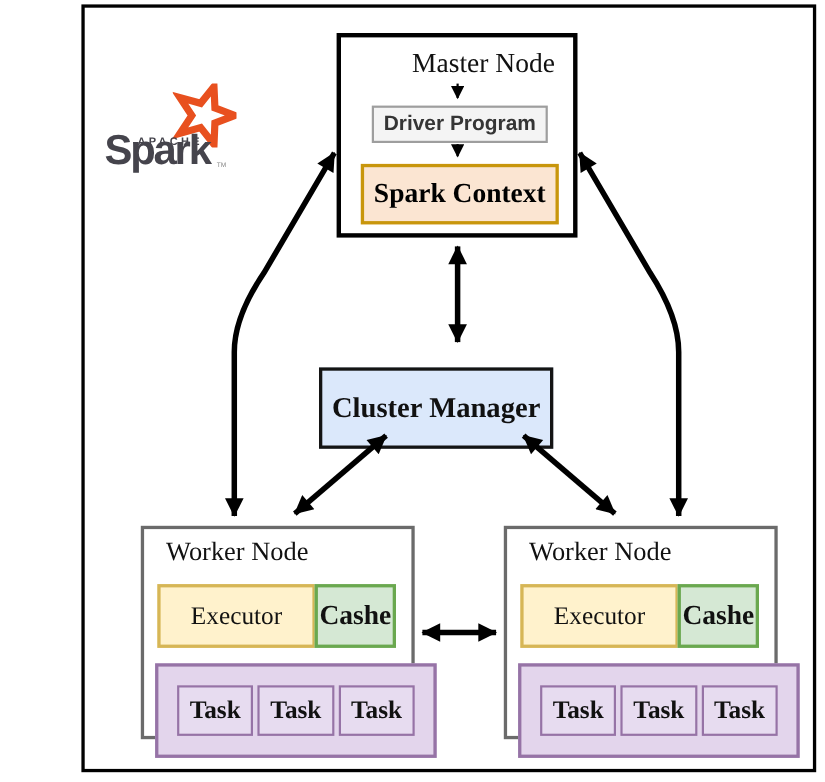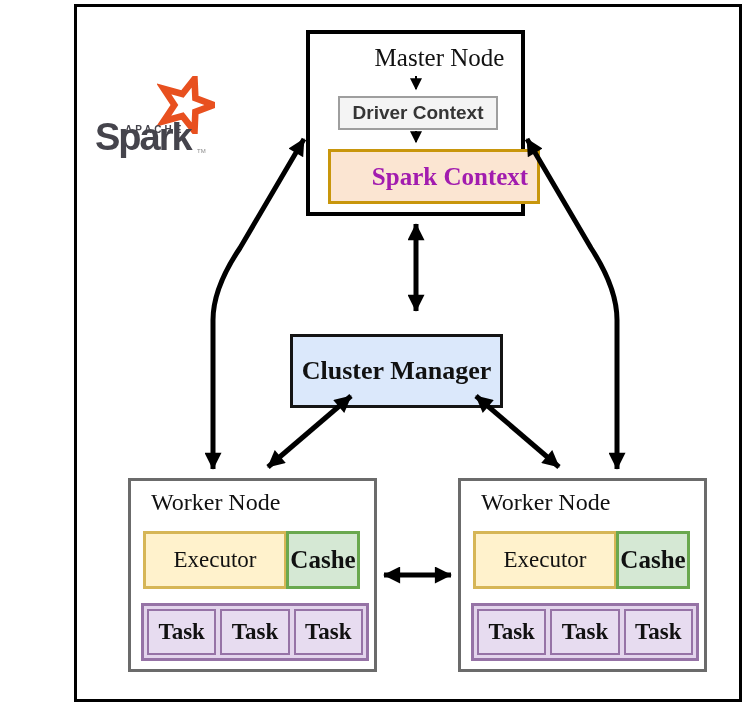--- a/index.html
+++ b/index.html
@@ -57,21 +57,21 @@
     border: 2px solid var(--driver-border); background: var(--driver-fill);
     display: flex; align-items: center; justify-content: center;
     font-family: "Liberation Sans", sans-serif;
     font-size: 19px; font-weight: bold; color: #353535;
   }
   .sparkctx {
     position: absolute; left: 18px; top: 115px;
     width: 174px; height: 49px;
     border: 3px solid var(--spark-context-border); background: var(--spark-context-fill);
     display: flex; align-items: center; justify-content: center;
-    font-size: 25px; font-weight: bold; color: #a21caf; padding-left: 32px;
+    font-size: 25px; font-weight: bold; color: #000000;
   }
 
   
   .cluster {
     position: absolute; left: 290px; top: 318px;
     width: 207px; height: 68px;
     border: 3px solid var(--cluster-border); background: var(--cluster-fill);
     display: flex; align-items: center; justify-content: center;
     font-size: 26px; font-weight: bold; color: #111111; margin-top: 16px;
   }
@@ -102,21 +102,21 @@
     width: 68px; height: 52px;
     border: 3px solid var(--cache-border); background: var(--cache-fill);
     display: flex; align-items: center; justify-content: center;
     font-size: 25px; font-weight: bold; color: #111111;
     margin-left: -1px;
   }
   .task-row {
     position: absolute; left: 10px; top: 122px;
     width: 216px; height: 46px;
     border: 3px solid var(--task-border); background: var(--task-row-fill);
-    padding: 3px; display: flex; gap: 4px;
+    padding: 17px; display: flex; gap: 4px;
   }
   .task {
     flex: 1;
     border: 2px solid var(--task-border); background: var(--task-fill);
     display: flex; align-items: center; justify-content: center;
     font-size: 23px; font-weight: bold; color: #111111;
   }
 
   
   svg.arrows {
@@ -135,21 +135,21 @@
     <svg class="star" width="58" height="58" viewBox="0 0 40 40">
       <polygon points="20,1 24.7,13.5 38.1,14.1 27.6,22.5 31.2,35.4 20,28 8.8,35.4 12.4,22.5 1.9,14.1 15.3,13.5" fill="#ffffff" stroke="#E8501F" stroke-width="4.5" stroke-linejoin="miter" transform="rotate(18 20 20)"></polygon>
     </svg>
     <div class="apache">APACHE</div>
     <div class="spark">Spark</div>
     <div class="tm">TM</div>
   </div>
 
   <div class="master">
     <div class="title">Master Node</div>
-    <div class="driver">Driver Context</div>
+    <div class="driver">Driver Program</div>
     <div class="sparkctx">Spark Context</div>
   </div>
 
   <div class="cluster">Cluster Manager</div>
 
   <div class="worker left">
     <div class="wtitle">Worker Node</div>
     <div class="exec-row">
       <div class="executor">Executor</div>
       <div class="cache">Cashe</div>

